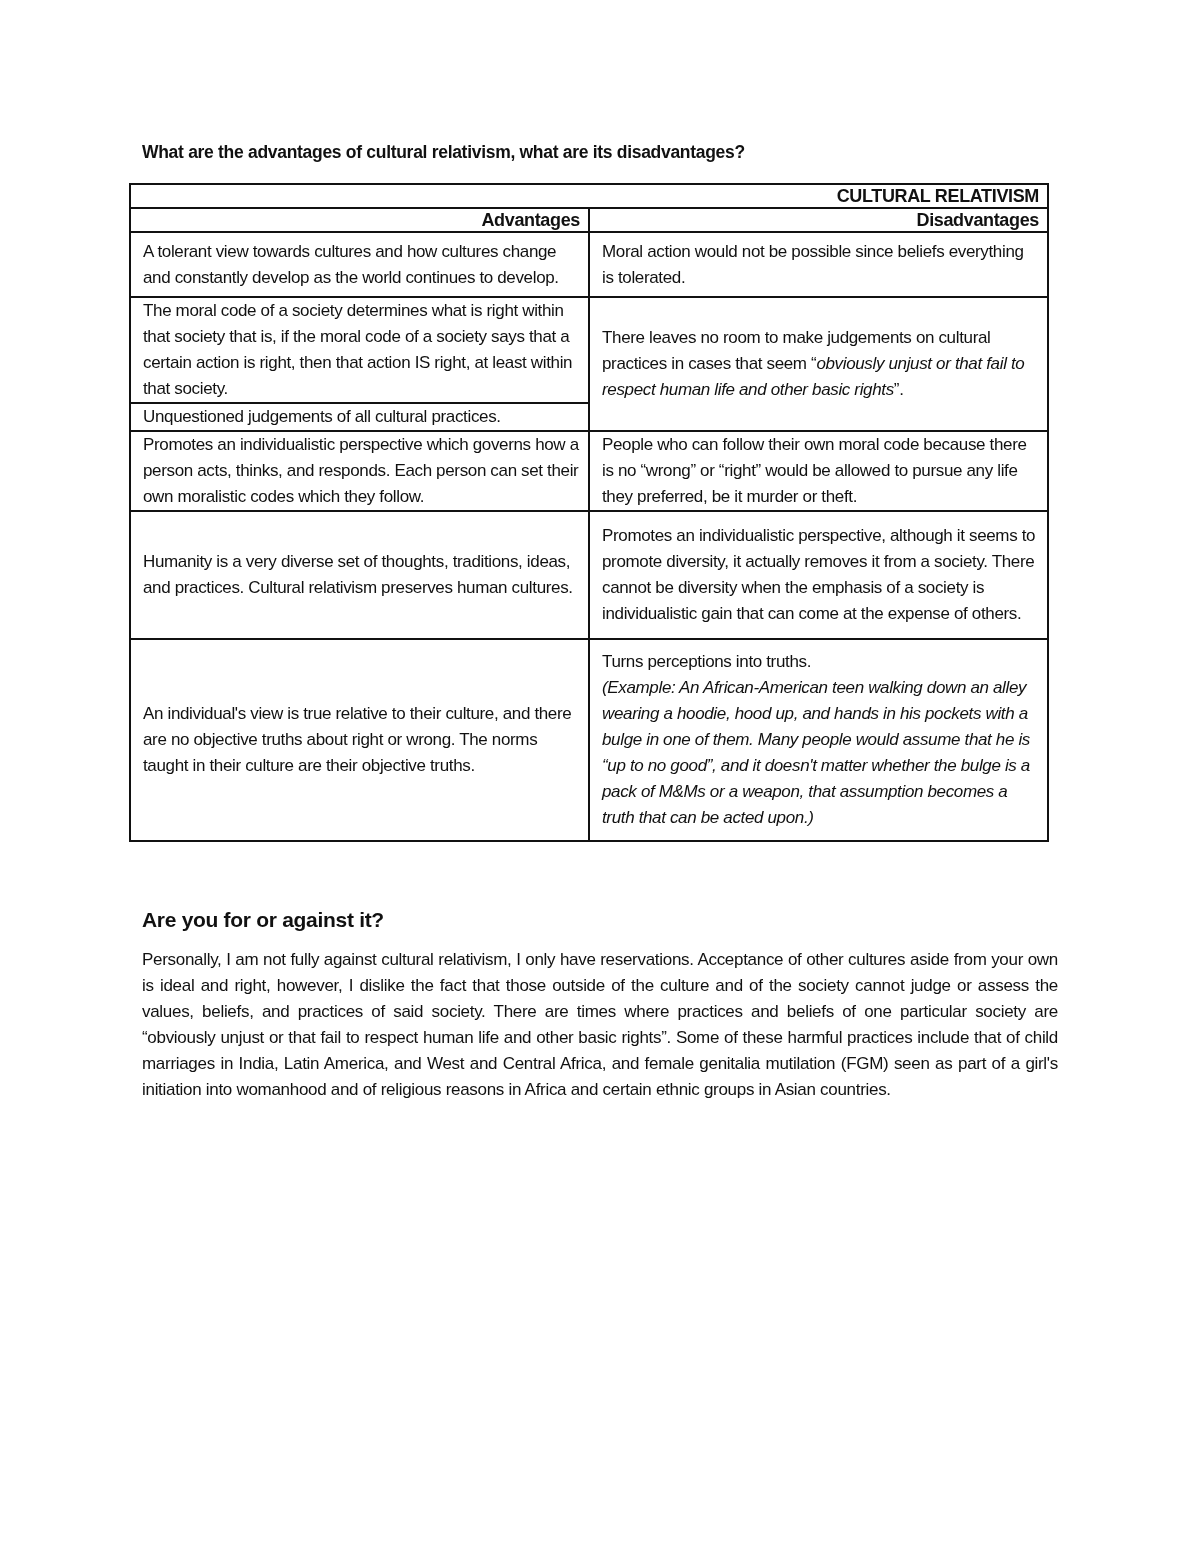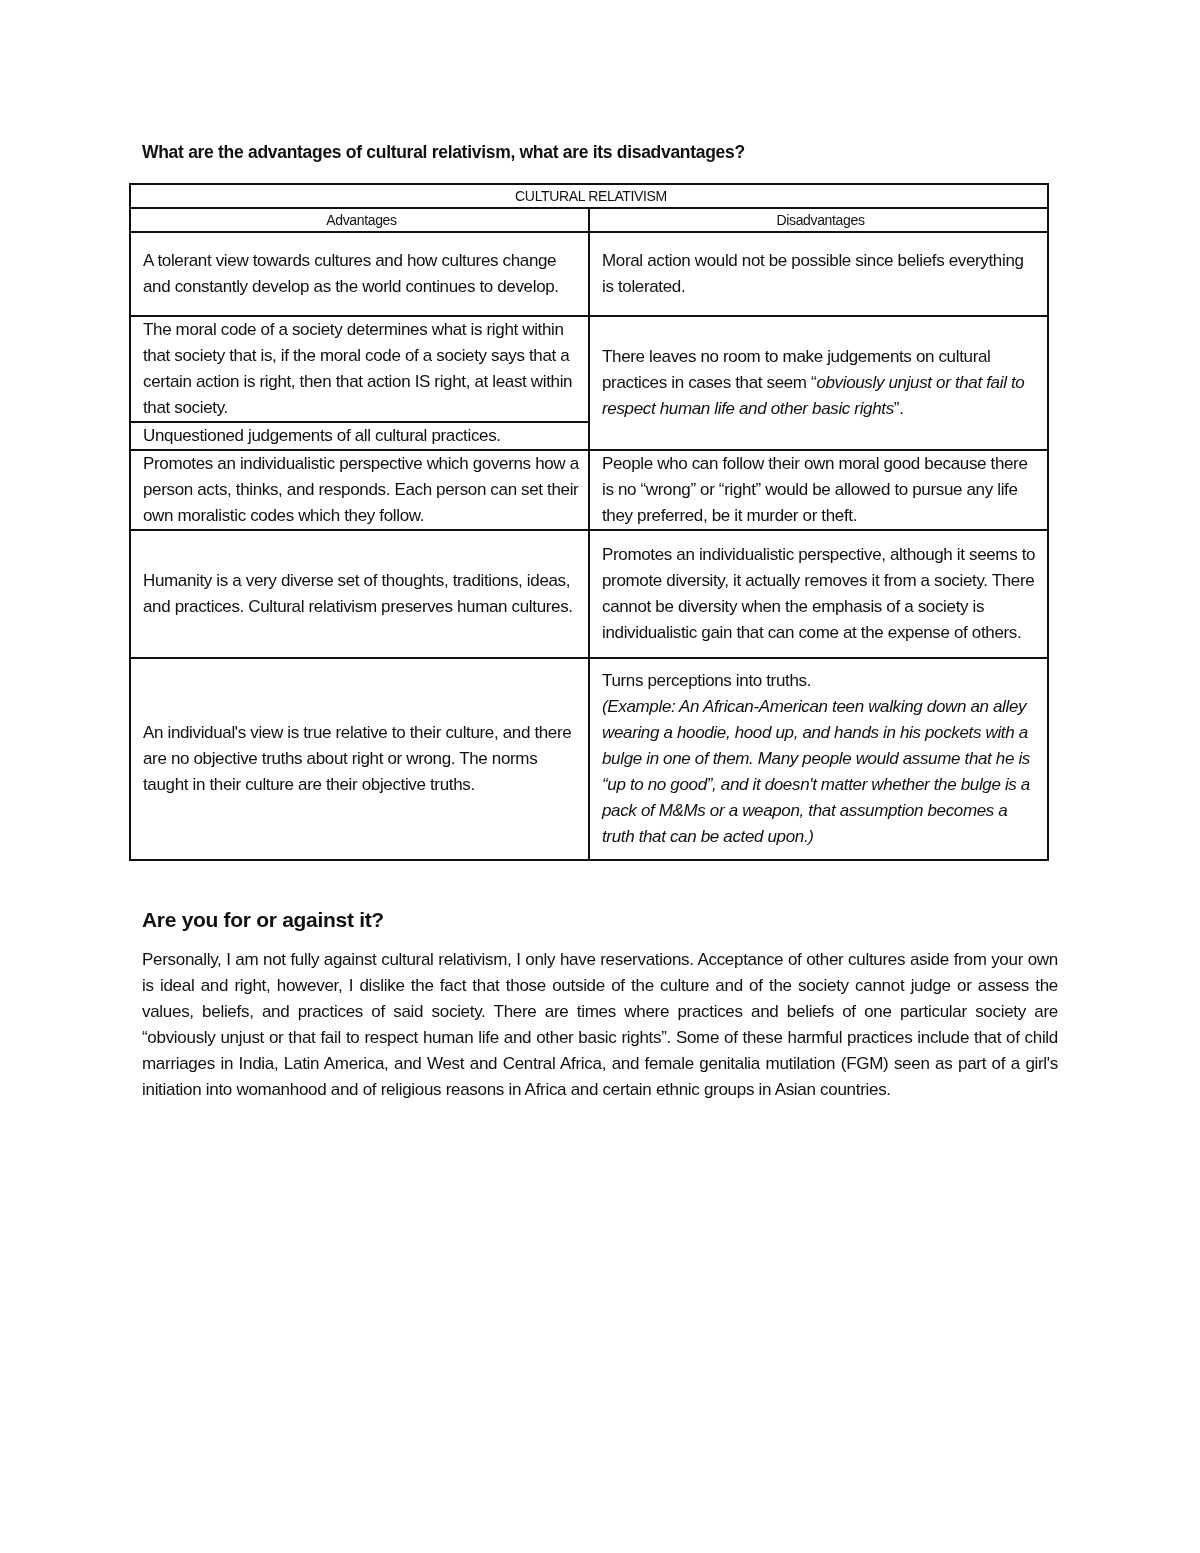--- a/index.html
+++ b/index.html
@@ -14,23 +14,23 @@
   .cr-table {
     position: absolute; left: 129px; top: 183px; width: 918px;
     border-collapse: collapse; table-layout: fixed;
     font-size: 17px; line-height: 26px; letter-spacing: -0.35px;
   }
   .cr-table td, .cr-table th {
     border: 2.5px solid #111111; padding: 0 8px 0 12px; vertical-align: middle;
   }
   .cr-table col.c1 { width: 459px; }
   .cr-table col.c2 { width: 459px; }
-  .cr-table th { font-weight: normal; text-align: center; height: 22px; line-height: 22px; font-size: 14px; }
+  .cr-table th { font-weight: bold; text-align: right; height: 22px; line-height: 22px; font-size: 18px; }
   .cr-table td { text-align: left; }
-  .r-a { height: 84px; }
+  .r-a { height: 65px; }
   .r-b { height: 101px; }
   .r-c { height: 22px; }
   .r-d { height: 75px; padding-left: 12px; }
   .r-e { height: 128px; }
   .r-f { height: 202px; }
   .ital { font-style: italic; }
   .heading2 {
     position: absolute; left: 142px; top: 908px; margin: 0;
     font-size: 21px; font-weight: bold; letter-spacing: -0.3px;
   }
@@ -63,21 +63,21 @@
   </tr>
   <tr class="r-b">
     <td>The moral code of a society determines what is right within that society that is, if the moral code of a society says that a certain action is right, then that action IS right, at least within that society.</td>
     <td rowspan="2"><span>There leaves no room to make judgements on cultural practices in cases that seem “</span><span class="ital">obviously unjust or that fail to respect human life and other basic rights</span><span>”.</span></td>
   </tr>
   <tr class="r-c">
     <td>Unquestioned judgements of all cultural practices.</td>
   </tr>
   <tr class="r-d">
     <td>Promotes an individualistic perspective which governs how a person acts, thinks, and responds. Each person can set their own moralistic codes which they follow.</td>
-    <td>People who can follow their own moral good because there is no “wrong” or “right” would be allowed to pursue any life they preferred, be it murder or theft.</td>
+    <td>People who can follow their own moral code because there is no “wrong” or “right” would be allowed to pursue any life they preferred, be it murder or theft.</td>
   </tr>
   <tr class="r-e">
     <td>Humanity is a very diverse set of thoughts, traditions, ideas, and practices. Cultural relativism preserves human cultures.</td>
     <td>Promotes an individualistic perspective, although it seems to promote diversity, it actually removes it from a society. There cannot be diversity when the emphasis of a society is individualistic gain that can come at the expense of others.</td>
   </tr>
   <tr class="r-f">
     <td>An individual's view is true relative to their culture, and there are no objective truths about right or wrong. The norms taught in their culture are their objective truths.</td>
     <td>
           <div>Turns perceptions into truths.</div>
           <div class="ital">(Example: An African-American teen walking down an alley wearing a hoodie, hood up, and hands in his pockets with a bulge in one of them. Many people would assume that he is “up to no good”, and it doesn't matter whether the bulge is a pack of M&amp;Ms or a weapon, that assumption becomes a truth that can be acted upon.)</div>

